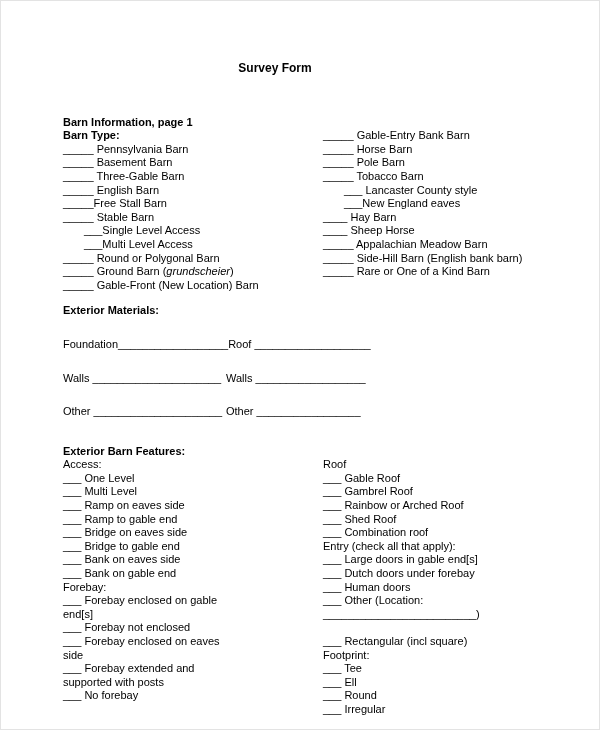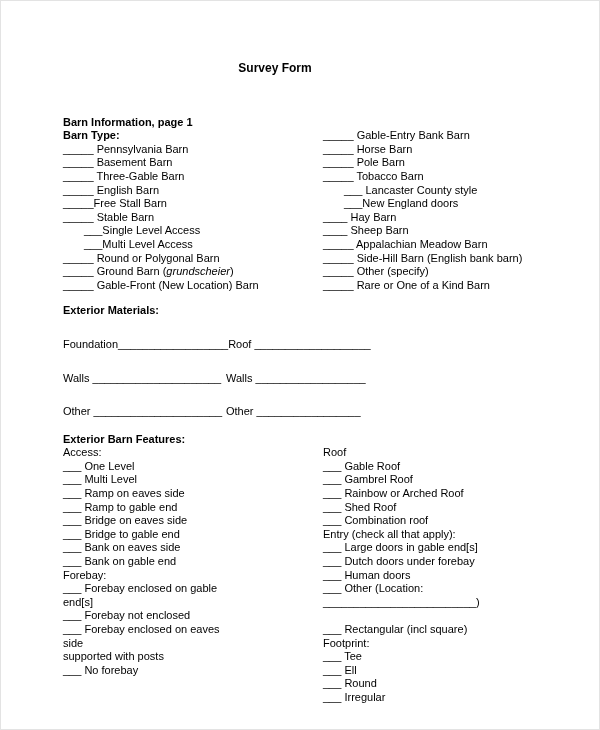--- a/index.html
+++ b/index.html
@@ -19,21 +19,21 @@
   .i { font-style:italic; }
   .title { font-weight:bold; font-size:12px; text-align:center; margin-bottom:40px; white-space:nowrap; }
   .two-col { display:flex; align-items:flex-start; }
   .col-l { flex:0 0 260px; min-width:0; }
   .col-r { flex:1 1 auto; min-width:0; }
   .indent { padding-left:21px; }
   .mat-row { display:flex;margin-top:20px; }
   .mat-l { flex:0 0 163px; white-space:nowrap; }
   .mat-r { white-space:nowrap; }
   .sec-materials { margin-top:12px; }
-  .sec-features { margin-top:14px; }
+  .sec-features { margin-top:26px; }
   .spacer { height:13.6px; }
 </style>
 </head>
 <body>
 
 <div class="page">
 
   <div class="title">Survey Form</div>
 
   <div class="line b">Barn Information, page 1</div>
@@ -52,26 +52,25 @@
       <div class="line">_____ Round or Polygonal Barn</div>
       <div class="line"><span>_____ Ground Barn (</span><span class="i">grundscheier</span><span>)</span></div>
       <div class="line">_____ Gable-Front (New Location) Barn</div>
     </div>
     <div class="col-r">
       <div class="line">_____ Gable-Entry Bank Barn</div>
       <div class="line">_____ Horse Barn</div>
       <div class="line">_____ Pole Barn</div>
       <div class="line">_____ Tobacco Barn</div>
       <div class="line indent">___ Lancaster County style</div>
-      <div class="line indent">___New England doors</div>
+      <div class="line indent">___New England eaves</div>
       <div class="line">____ Hay Barn</div>
-      <div class="line">____ Sheep Barn</div>
+      <div class="line">____ Sheep Horse</div>
       <div class="line">_____ Appalachian Meadow Barn</div>
       <div class="line">_____ Side-Hill Barn (English bank barn)</div>
-      <div class="line">_____ Other (specify)</div>
       <div class="line">_____ Rare or One of a Kind Barn</div>
     </div>
   </div>
 
   <div class="sec-materials">
     <div class="line b">Exterior Materials:</div>
     <div class="mat-row">
       <span class="mat-l">Foundation__________________</span>
       <span class="mat-r">Roof ___________________</span>
     </div>
@@ -97,20 +96,21 @@
         <div class="line">___ Bridge on eaves side</div>
         <div class="line">___ Bridge to gable end</div>
         <div class="line">___ Bank on eaves side</div>
         <div class="line">___ Bank on gable end</div>
         <div class="line">Forebay:</div>
         <div class="line">___ Forebay enclosed on gable</div>
         <div class="line">end[s]</div>
         <div class="line">___ Forebay not enclosed</div>
         <div class="line">___ Forebay enclosed on eaves</div>
         <div class="line">side</div>
+        <div class="line">___ Forebay extended and</div>
         <div class="line">supported with posts</div>
         <div class="line">___ No forebay</div>
       </div>
       <div class="col-r">
         <div class="line">Roof</div>
         <div class="line">___ Gable Roof</div>
         <div class="line">___ Gambrel Roof</div>
         <div class="line">___ Rainbow or Arched Roof</div>
         <div class="line">___ Shed Roof</div>
         <div class="line">___ Combination roof</div>

